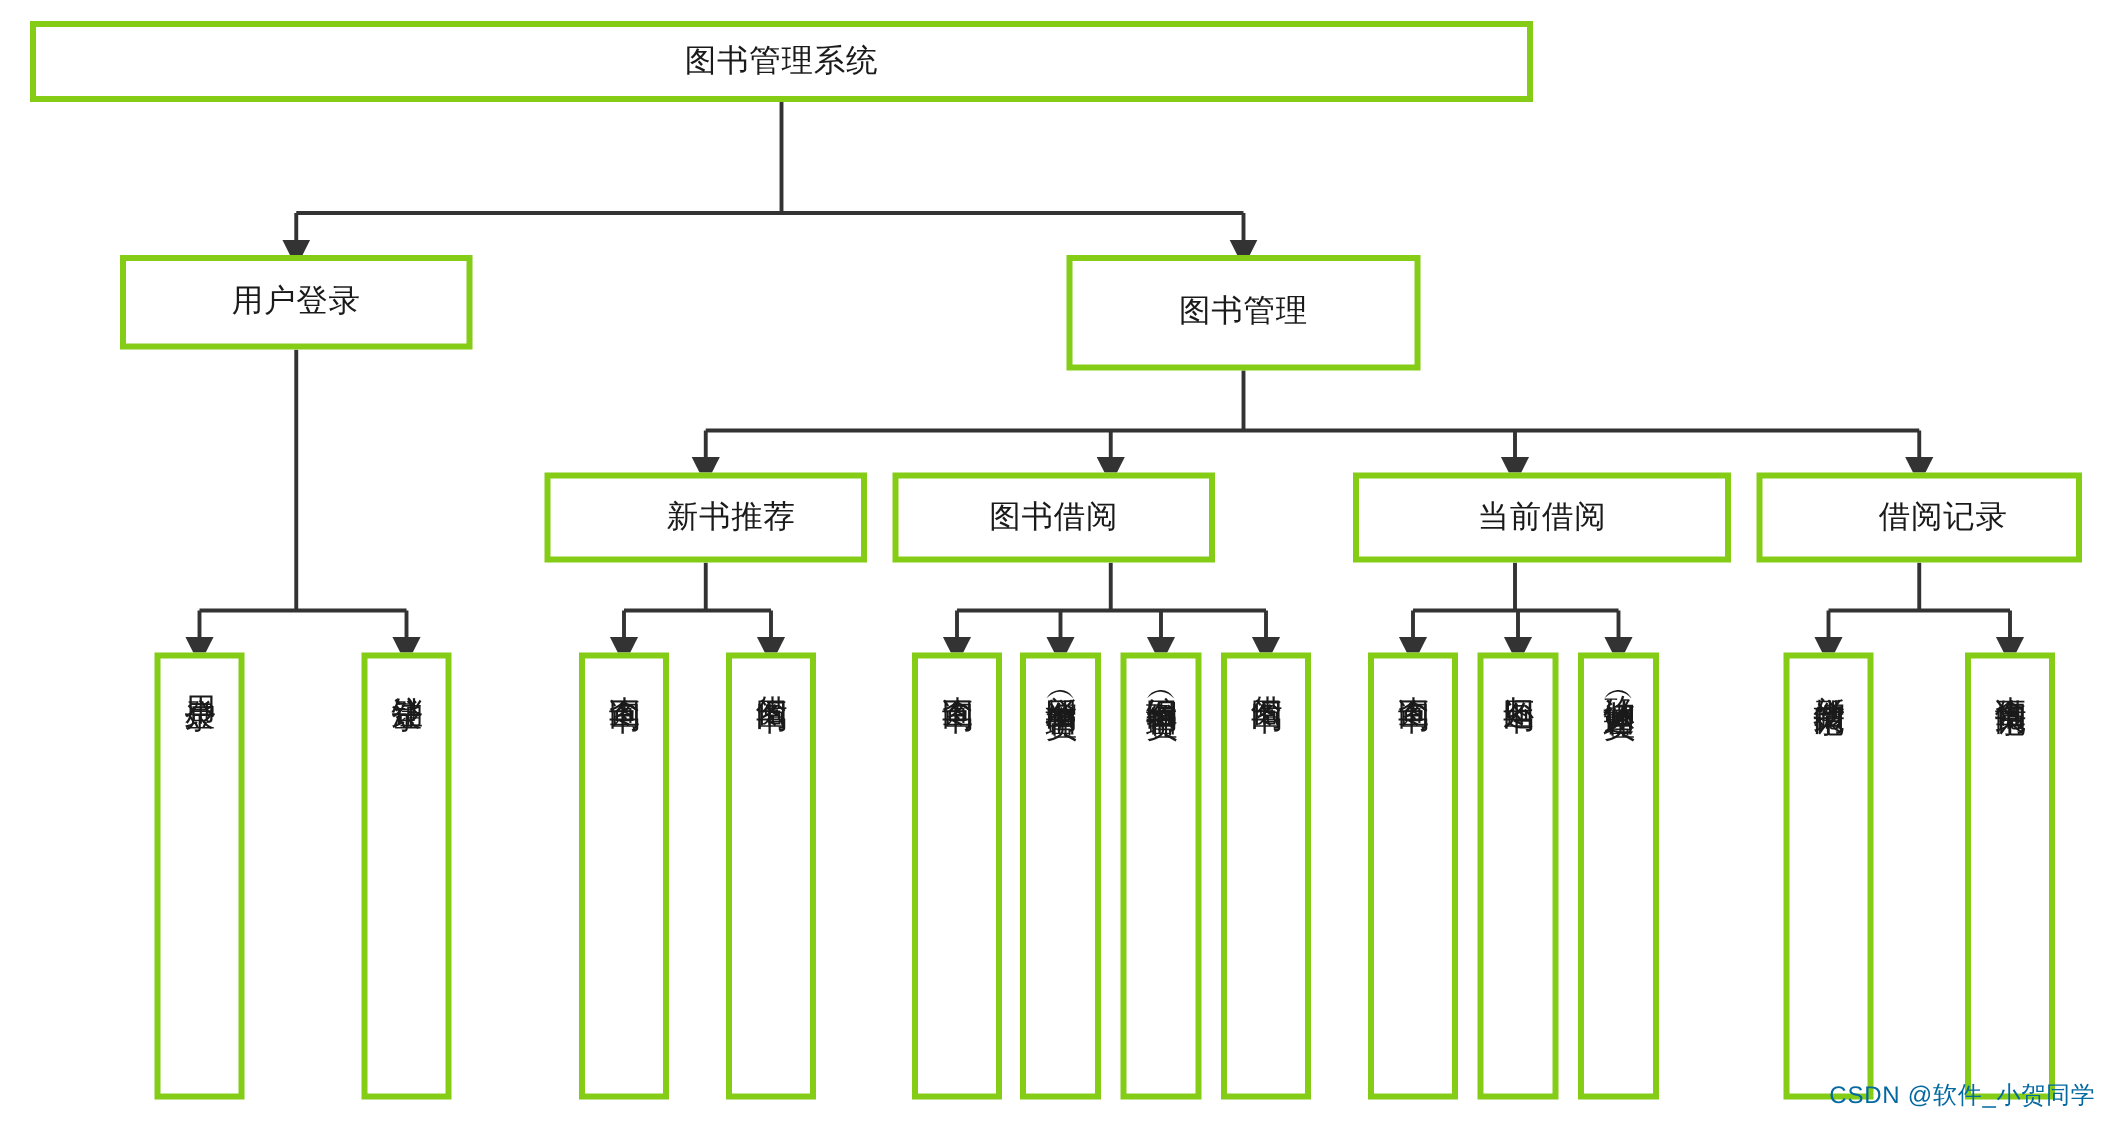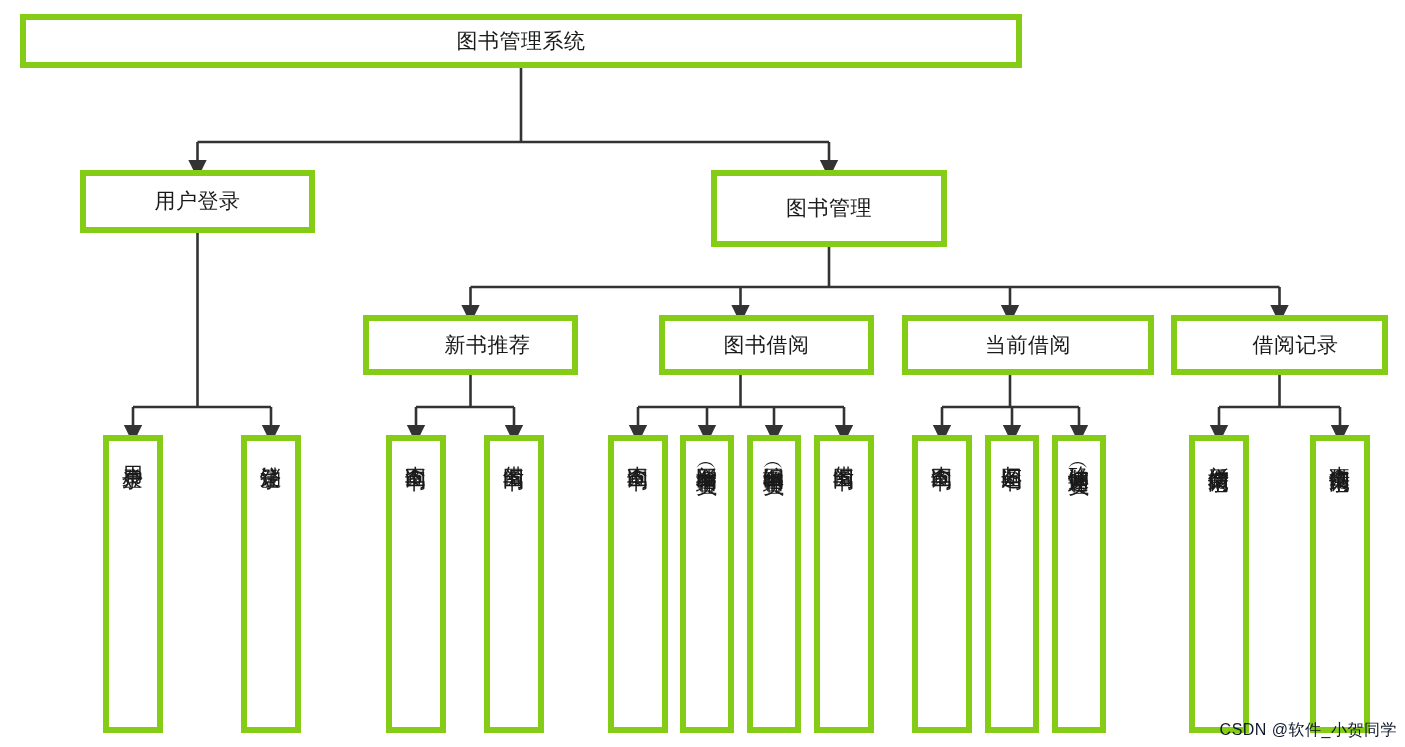--- a/index.html
+++ b/index.html
@@ -23,21 +23,21 @@
     left: 0;
     top: 0;
     width: 1405px;
     height: 747px;
     pointer-events: none;
   }
   .node {
     position: absolute;
     box-sizing: border-box;
     background: #ffffff;
-    border: 6px solid #84cc16;
+    border: 4px solid #84cc16;
     display: flex;
     align-items: center;
     justify-content: center;
     z-index: 2;
   }
   .node-label {
     font-size: 21px;
     color: #1a1a1a;
     line-height: 1.18;
     letter-spacing: 0.5px;
@@ -57,21 +57,21 @@
     white-space: nowrap;
     font-size: 21px;
     line-height: 1.0;
     letter-spacing: 1.5px;
   }
   #watermark {
     position: absolute;
     right: 8px;
     bottom: 6px;
     font-size: 16px;
-    color: #0f172a;
+    color: #0369a1;
     letter-spacing: 0.5px;
     z-index: 5;
     white-space: nowrap;
     font-family: "Liberation Sans", "DejaVu Sans", sans-serif;
   }
 </style>
 </head>
 <body>
 
 <div id="diagram-root">
@@ -125,21 +125,21 @@
       </div>
       <div class="node" id="node-user-login" style="left: 80px; top: 170px; width: 235px; height: 63px;">
         <span class="node-label">用户登录</span>
       </div>
       <div class="node" id="node-book-manage" style="left: 711px; top: 170px; width: 236px; height: 77px;">
         <span class="node-label">图书管理</span>
       </div>
       <div class="node" id="node-new-book-rec" style="left: 363px; top: 315px; width: 215px; height: 60px; padding-left: 34px;">
         <span class="node-label">新书推荐</span>
       </div>
-      <div class="node" id="node-book-borrow" style="left: 659px; top: 315px; width: 215px; height: 60px;">
+      <div class="node" id="node-book-borrow" style="left: 595px; top: 315px; width: 215px; height: 60px;">
         <span class="node-label">图书借阅</span>
       </div>
       <div class="node" id="node-current-borrow" style="left: 902px; top: 315px; width: 252px; height: 60px;">
         <span class="node-label">当前借阅</span>
       </div>
       <div class="node" id="node-borrow-record" style="left: 1171px; top: 315px; width: 217px; height: 60px; padding-left: 32px;">
         <span class="node-label">借阅记录</span>
       </div>
       <div class="node leaf" id="node-leaf-user-login" style="left: 103px; top: 435px; width: 60px; height: 298px;">
         <span class="node-label">用户登录</span>

